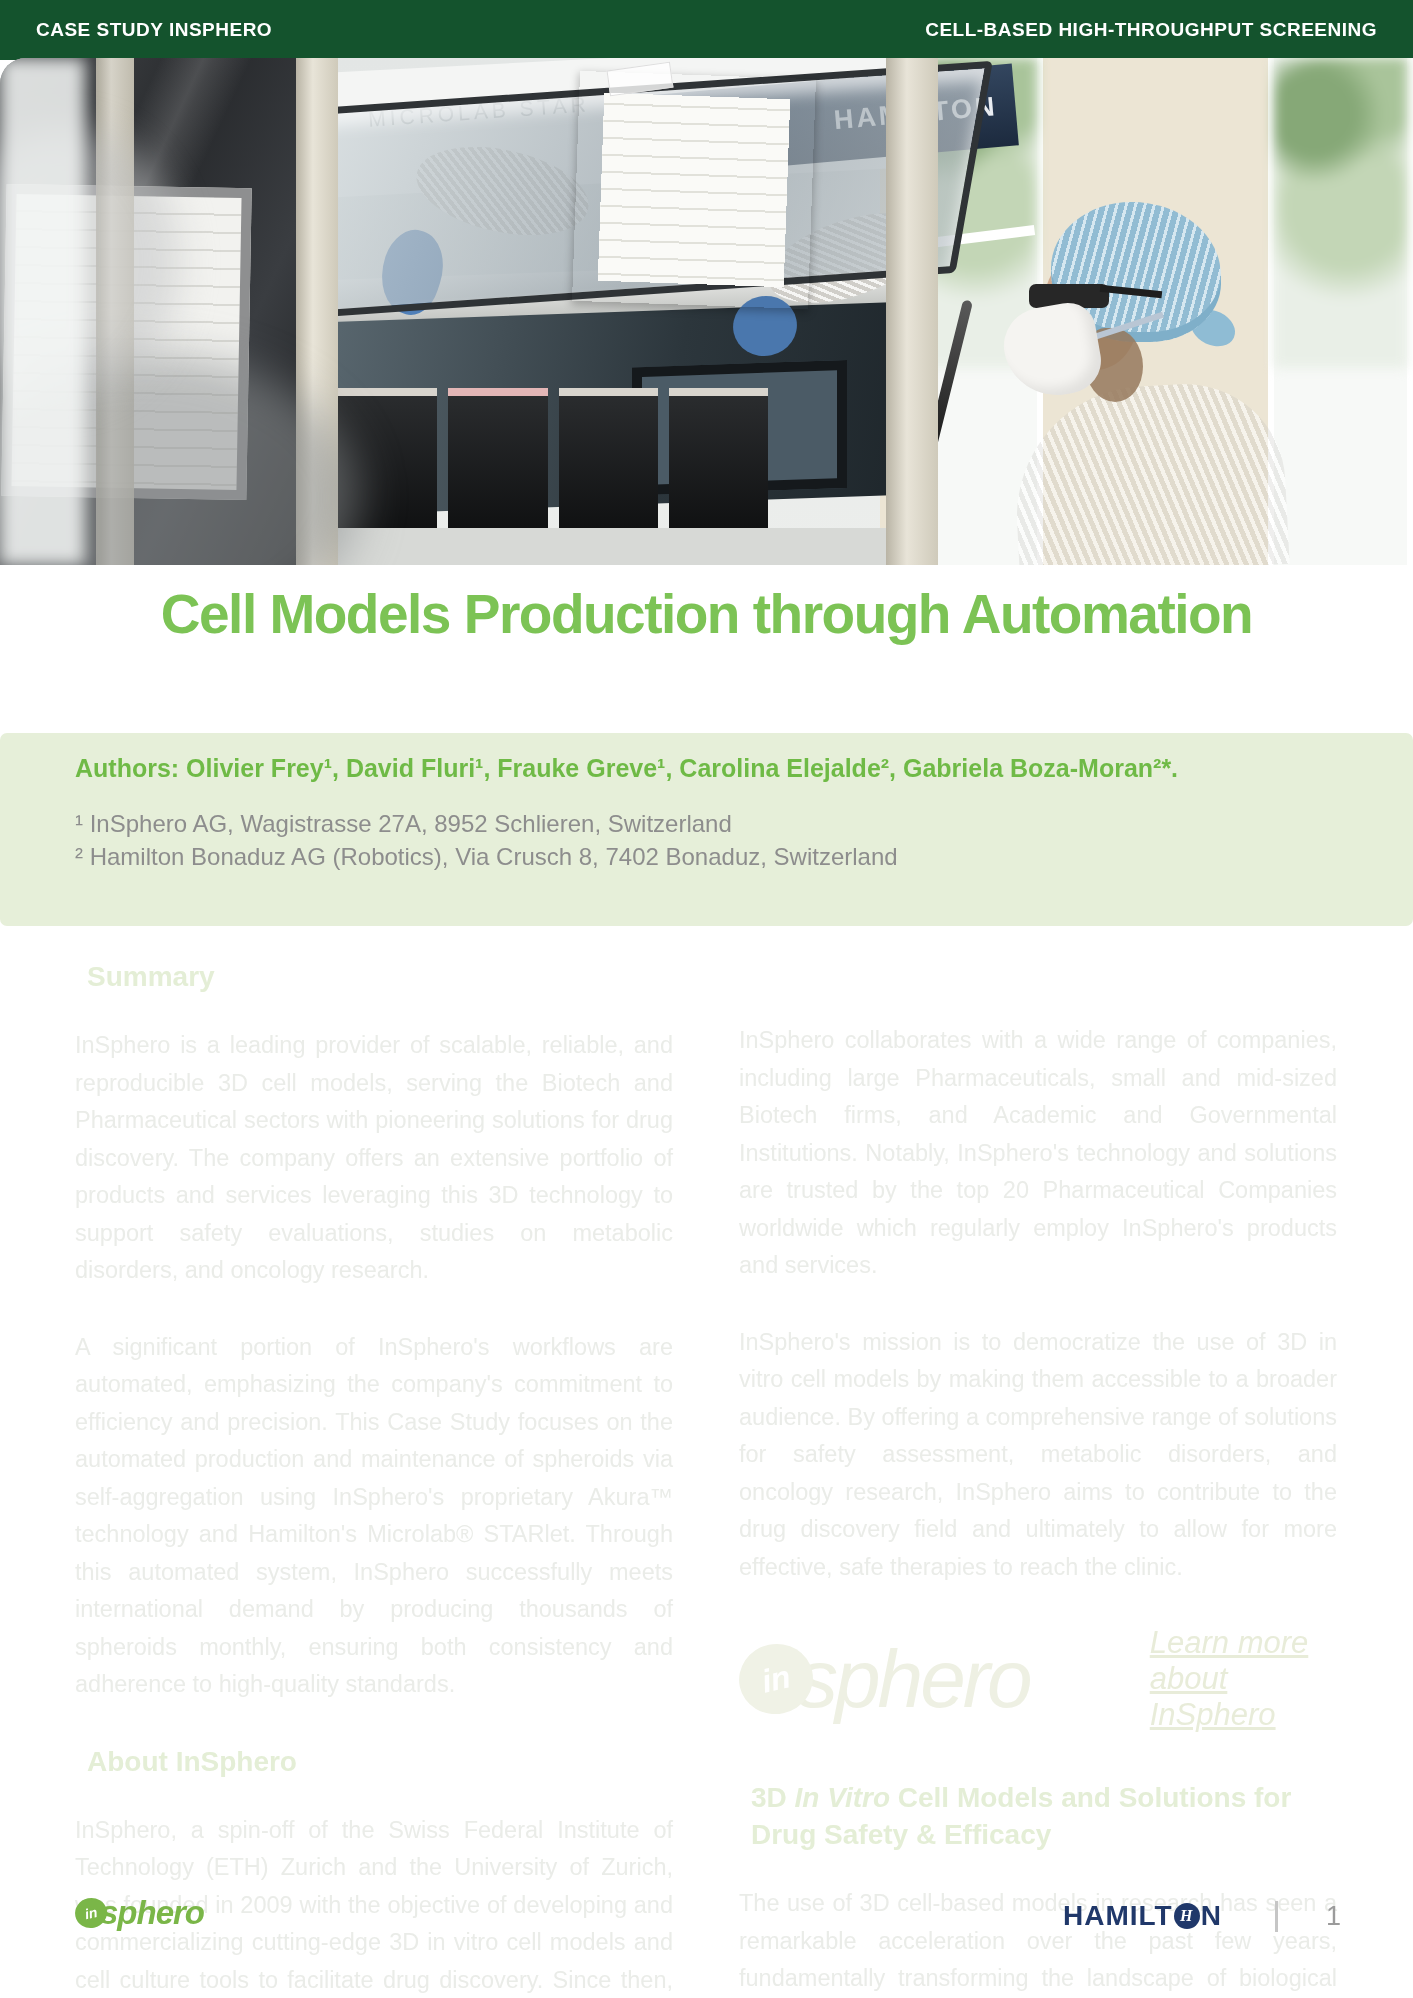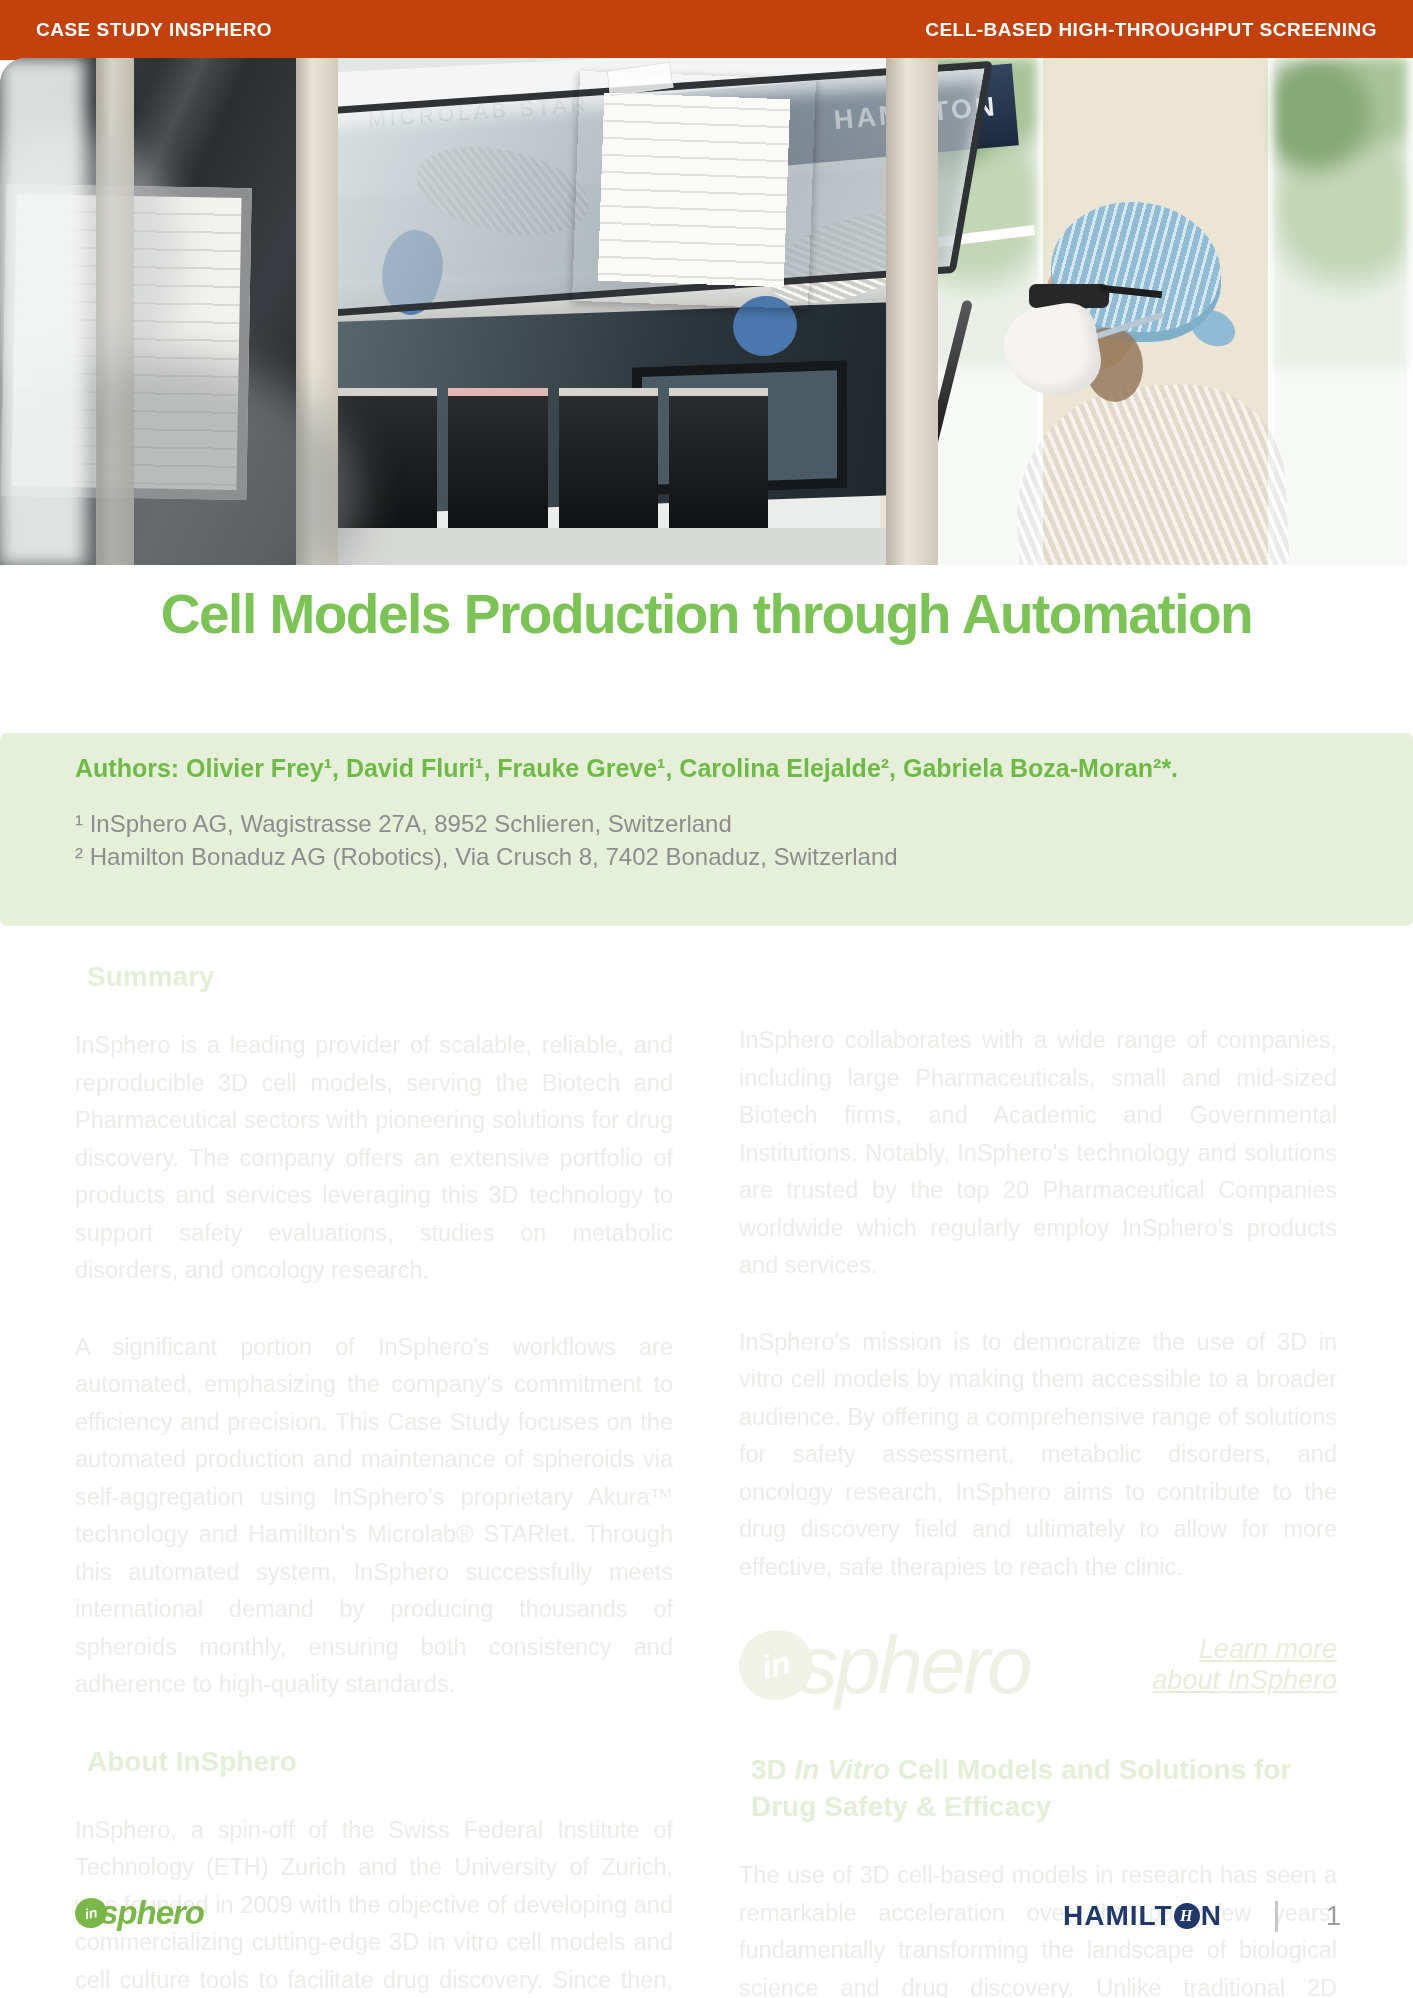--- a/index.html
+++ b/index.html
@@ -1,20 +1,20 @@
 <!DOCTYPE html>
 <html><head>
 <meta charset="utf-8">
 <style>
   html,body{margin:0;padding:0;background:#ffffff;}
   .page{position:relative;width:1413px;height:1998px;background:#ffffff;overflow:hidden;
         font-family:"Liberation Sans",sans-serif;}
 
   
-  .topbar{position:absolute;top:0;left:0;width:1413px;height:60px;background:#c2410c;
+  .topbar{position:absolute;top:0;left:0;width:1413px;height:60px;background:#14532d;
           display:flex;justify-content:space-between;align-items:center;
           padding:0 36px;box-sizing:border-box;z-index:1;}
   .topbar span{color:#ffffff;font-weight:bold;font-size:19px;letter-spacing:.5px;}
 
   
   .photo{position:absolute;top:58px;left:0;width:1413px;height:507px;overflow:hidden;
          border-top-left-radius:26px;background:linear-gradient(#e3e6e5,#eceeec);z-index:2;}
   .photo *{position:absolute;}
   .ph-wall{left:880px;top:0;width:533px;height:507px;background:#ece5d4;}
   .ph-win{top:0;height:507px;background:#f7f9f7;border-left:6px solid #ffffff;border-right:6px solid #ffffff;box-sizing:border-box;}
@@ -122,22 +122,22 @@
   p.faded{font-size:23.5px;line-height:37.5px;color:#eaece8;text-align:justify;margin:0 0 39px;}
   .col-right{padding-top:64px;box-sizing:border-box;}
 
   
   .logo-row{display:flex;align-items:center;margin:14px 0 46px;}
   .wm-circle{width:74px;height:70px;background:#f0f2e6;border-radius:50%;transform:rotate(-12deg);
              display:flex;align-items:center;justify-content:center;flex:0 0 auto;}
   .wm-circle span{color:#ffffff;font-style:italic;font-weight:bold;font-size:32px;}
   .wm-word{font-size:82px;font-style:italic;font-weight:500;color:#eef0e3;letter-spacing:-3px;
            margin-left:-16px;line-height:80px;}
-  .learn-link{margin-left:120px;font-size:27px;font-style:italic;color:#e8ecd9;
-              text-decoration:underline;cursor:pointer;text-align:right;}
+  .learn-link{margin-left:120px;font-size:31px;font-style:italic;color:#e8ecd9;
+              text-decoration:underline;cursor:pointer;}
 
   
   .f-insphero{position:absolute;left:75px;top:1894px;display:flex;align-items:center;}
   .f-circle{width:32px;height:30px;background:#7ab648;border-radius:50%;transform:rotate(-12deg);
             display:flex;align-items:center;justify-content:center;}
   .f-circle span{color:#ffffff;font-style:italic;font-weight:bold;font-size:14px;}
   .f-word{font-size:33px;font-style:italic;font-weight:600;color:#7ab648;letter-spacing:-1px;margin-left:-7px;}
   .f-hamilton{position:absolute;right:72px;top:1900px;display:flex;align-items:center;gap:39px;}
   .ham-word{display:flex;align-items:center;color:#20386a;font-weight:bold;font-size:28px;letter-spacing:1px;}
   .ham-o{width:26px;height:26px;border-radius:50%;background:#20386a;color:#ffffff;

